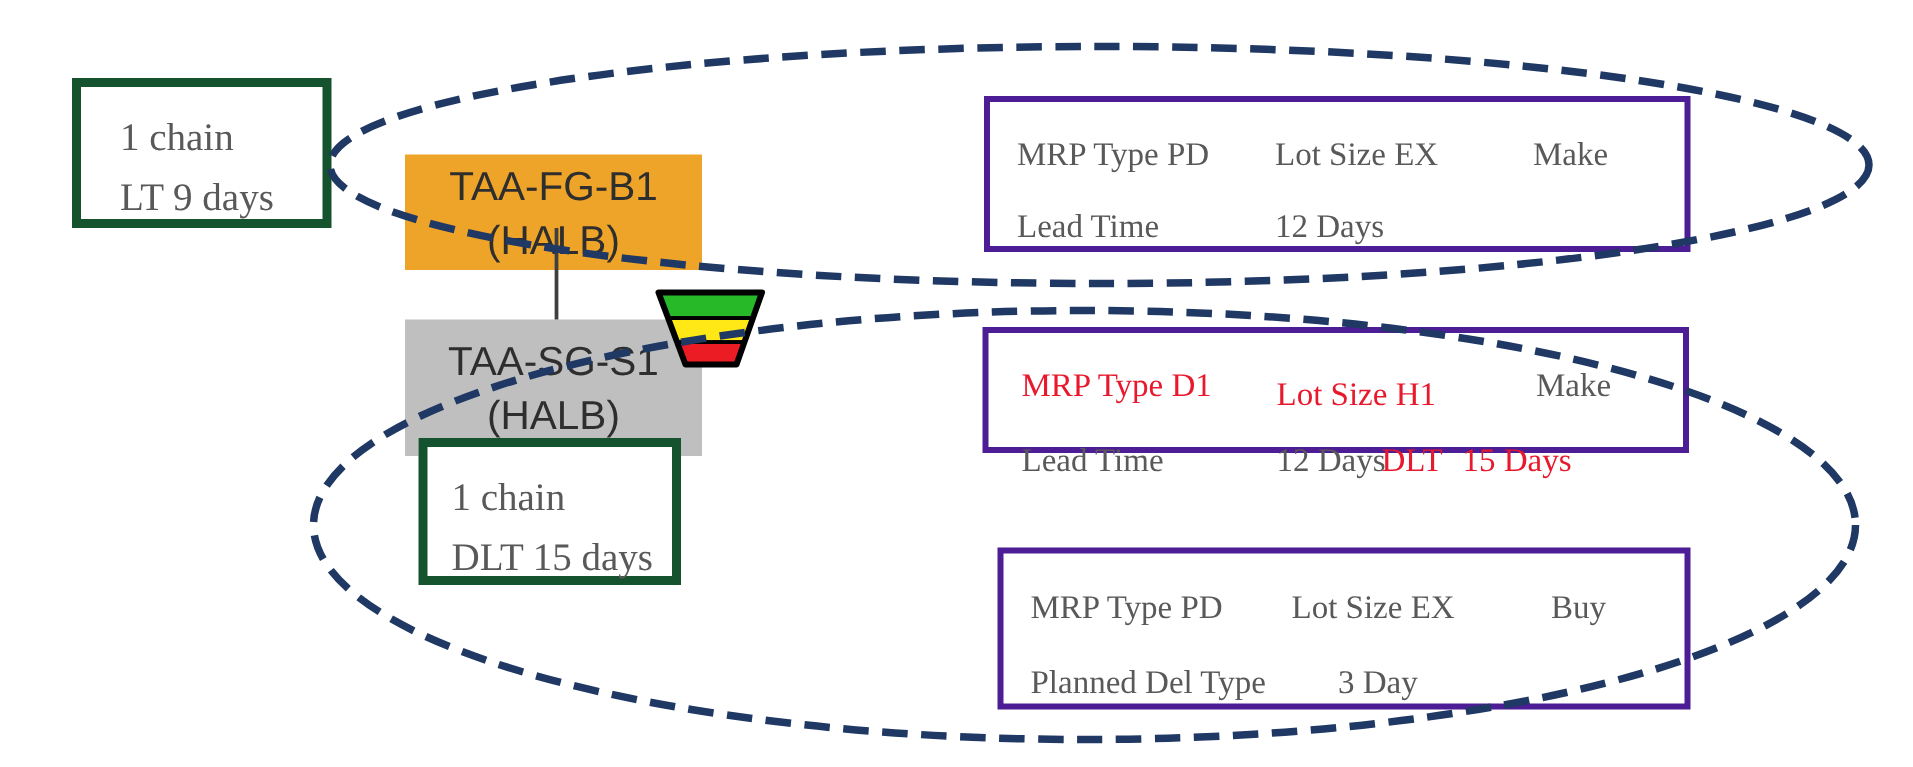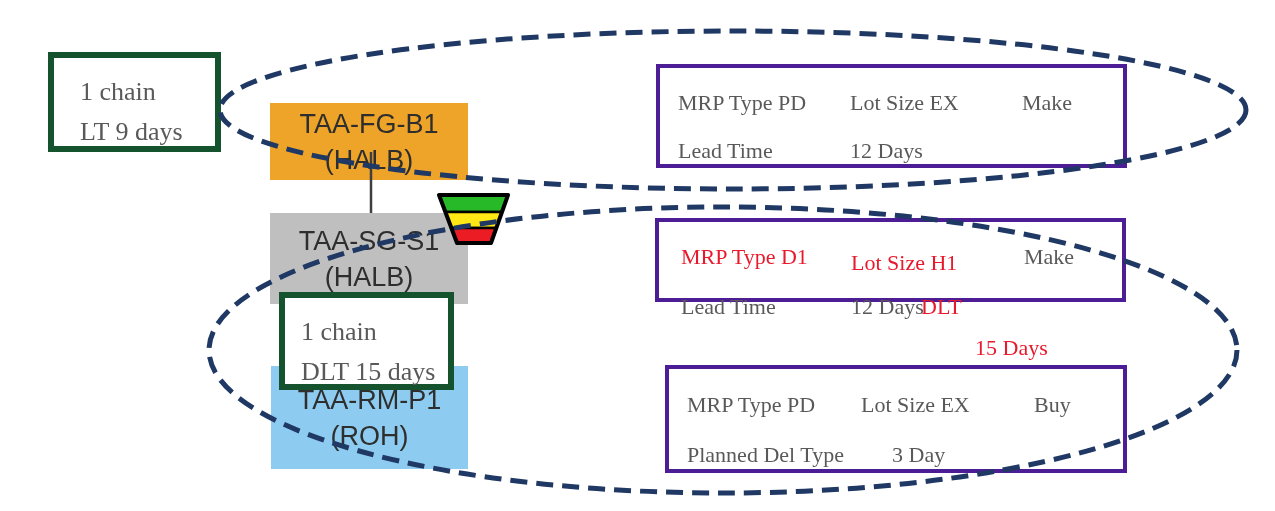--- a/index.html
+++ b/index.html
@@ -48,24 +48,20 @@
   <div class="node node-fert" style="left:270px;top:75px;width:198px;height:77px;margin-top:28px;">
     <div>TAA-FG-B1</div>
     <div>(HALB)</div>
   </div>
 
   <div class="node node-halb" style="left:270px;top:213px;width:198px;height:91px;">
     <div>TAA-SG-S1</div>
     <div>(HALB)</div>
   </div>
 
-  <div class="node node-roh" style="left:271px;top:366px;width:197px;height:103px;">
-    <div>TAA-RM-P1</div>
-    <div>(ROH)</div>
-  </div>
 
   <div class="note" style="left:279px;top:292px;width:175px;height:98px;padding-left:16px;">
     <div>1 chain</div>
     <div>DLT 15 days</div>
   </div>
 
   <div class="ibox" style="left:656px;top:64px;width:471px;height:104px;">
     <span class="cell" style="left:18px;top:22px;">MRP Type PD</span>
     <span class="cell" style="left:190px;top:22px;">Lot Size EX</span>
     <span class="cell" style="left:362px;top:22px;">Make</span>
@@ -73,21 +69,21 @@
     <span class="cell" style="left:190px;top:70px;">12 Days</span>
   </div>
 
   <div class="ibox" style="left:655px;top:218px;width:471px;height:84px;">
     <span class="cell red" style="left:22px;top:22px;">MRP Type D1</span>
     <span class="cell red" style="left:192px;top:28px;">Lot Size H1</span>
     <span class="cell" style="left:365px;top:22px;">Make</span>
     <span class="cell" style="left:22px;top:72px;">Lead Time</span>
     <span class="cell" style="left:192px;top:72px;">12 Days</span>
     <span class="cell red" style="left:262px;top:72px;font-weight:normal;">DLT</span>
-    <span class="cell red" style="left:316px;top:72px;margin-top:41px;">15 Days</span>
+    <span class="cell red" style="left:316px;top:72px;">15 Days</span>
   </div>
 
   <div class="ibox" style="left:665px;top:365px;width:462px;height:108px;">
     <span class="cell" style="left:18px;top:23px;">MRP Type PD</span>
     <span class="cell" style="left:192px;top:23px;">Lot Size EX</span>
     <span class="cell" style="left:365px;top:23px;">Buy</span>
     <span class="cell" style="left:18px;top:73px;">Planned Del Type</span>
     <span class="cell" style="left:192px;top:73px;margin-left:31px;">3 Day</span>
   </div>
 

